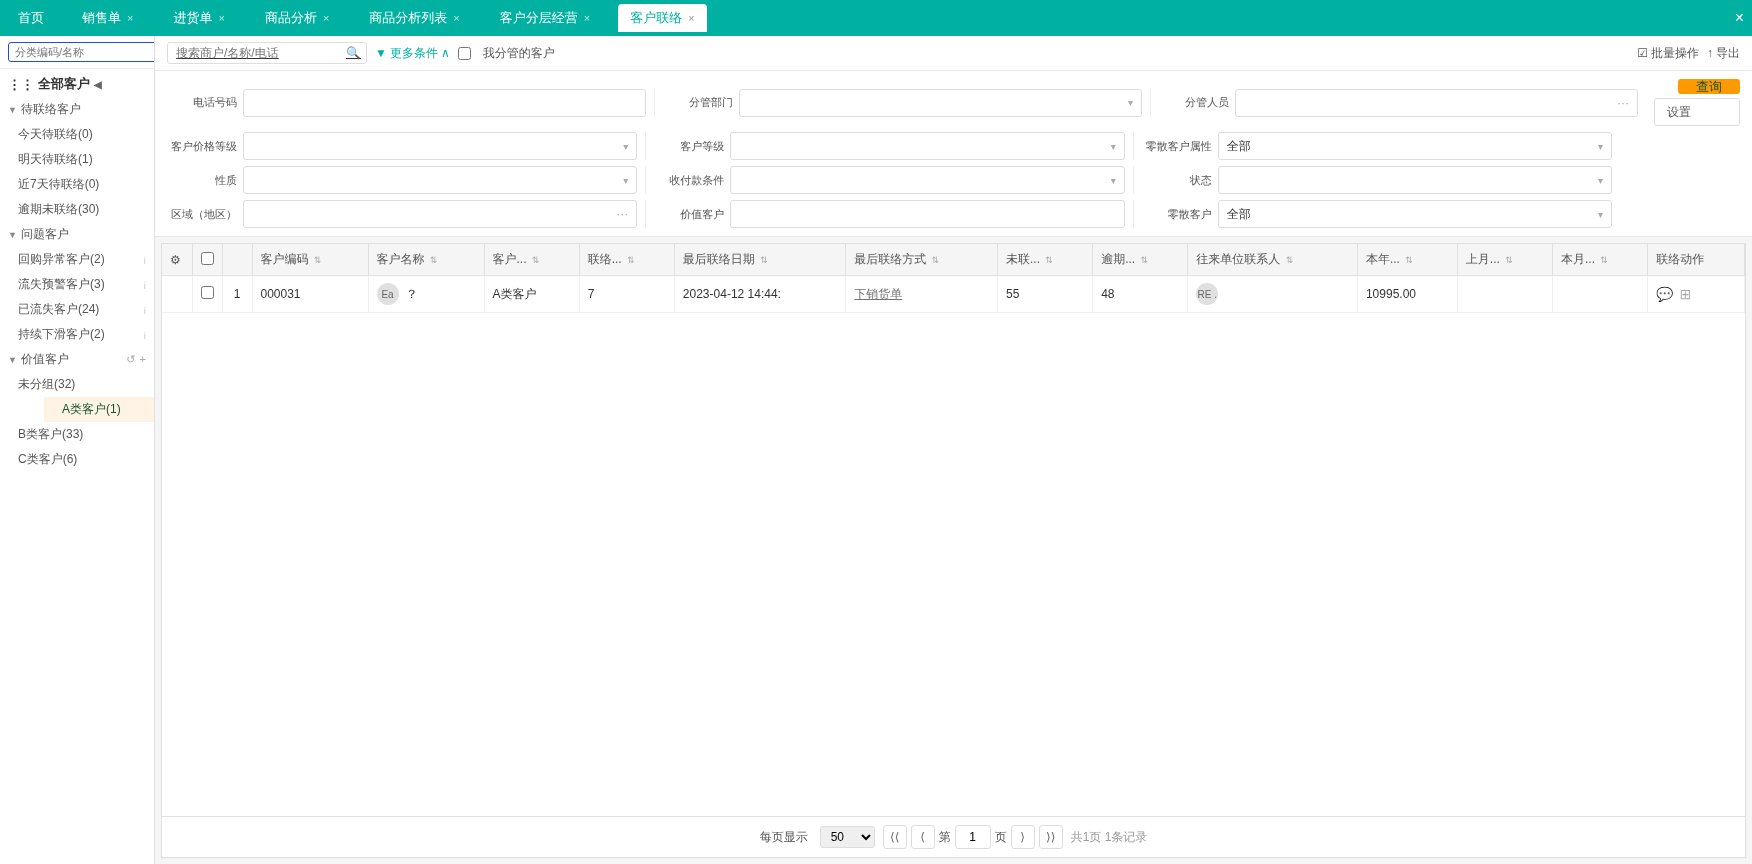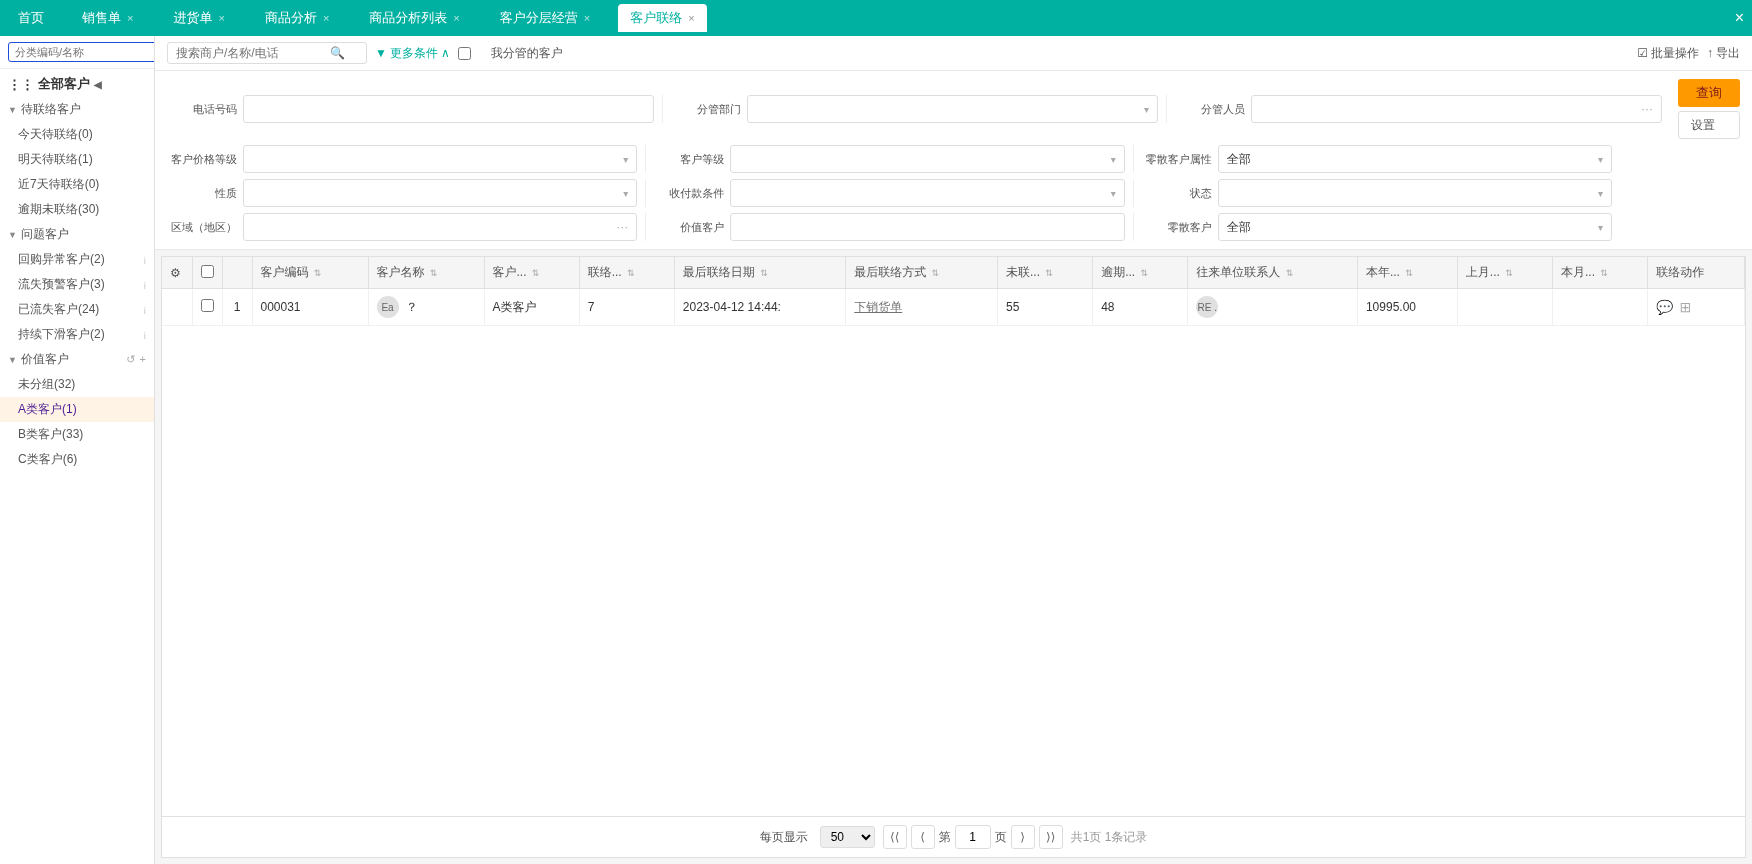--- a/index.html
+++ b/index.html
@@ -107,21 +107,21 @@
     .sidebar-group-header .arrow { font-size: 9px; color: #888; }
     .sidebar-item {
       padding: 4px 8px 4px 18px;
       font-size: 12px;
       color: #555;
       cursor: pointer;
       display: flex;
       align-items: center;
       justify-content: space-between;
     }
-    .sidebar-item.active { background: #fff3e6; color: #4c1d95; }
+    .sidebar-item.active { background: #fff3e6; color: #14532d; margin-left: 44px; }
     .sidebar-item .item-label { flex: 1; }
     .sidebar-item .item-icon { font-size: 10px; color: #ccc; }
     .sidebar-group-actions { display: flex; gap: 4px; font-size: 11px; color: #aaa; cursor: pointer; margin-left: auto; }
 
     
     .main-content {
       flex: 1;
       display: flex;
       flex-direction: column;
       background: #f5f5f5;
@@ -137,41 +137,42 @@
       gap: 8px;
       border-bottom: 1px solid #e8e8e8;
     }
     .filter-search {
       display: flex;
       align-items: center;
       border: 1px solid #ddd;
       border-radius: 3px;
       padding: 3px 8px;
       width: 200px;
-      gap: 4px;
+      gap: 20px;
+      text-decoration: underline;
     }
     .filter-search input {
       border: none;
       outline: none;
       font-size: 12px;
       color: #999;
       width: 150px;
     }
     .filter-more {
       display: flex;
       align-items: center;
       gap: 3px;
       color: #00b0a0;
       cursor: pointer;
       font-size: 12px;
     }
     .filter-checkbox {
       display: flex;
       align-items: center;
-      gap: 20px;
+      gap: 12px;
       font-size: 12px;
       color: #555;
     }
     .filter-actions {
       margin-left: auto;
       display: flex;
       align-items: center;
       gap: 8px;
     }
     .btn-batch { color: #555; font-size: 12px; cursor: pointer; display: flex; align-items: center; gap: 3px; }
@@ -224,29 +225,30 @@
       align-items: center;
       justify-content: space-between;
       cursor: pointer;
       background: #fff;
     }
     .filter-select .down-arrow { color: #aaa; font-size: 10px; }
     .filter-select .dots { color: #aaa; font-size: 12px; }
     .filter-divider { width: 1px; background: #eee; height: 28px; }
     .btn-query {
       background: #f90;
-      color: #7f1d1d;
+      color: #14532d;
       border: none;
       border-radius: 3px;
       padding: 5px 18px;
       font-size: 13px;
       cursor: pointer;
-      height: 28px;
-      display: flex;
-      align-items: center;
+      height: 15px;
+      display: flex;
+      align-items: center;
+      margin-left: 24px;
     }
     .btn-setting {
       border: 1px solid #ddd;
       background: #fff;
       color: #555;
       border-radius: 3px;
       padding: 5px 12px;
       font-size: 12px;
       cursor: pointer;
       height: 28px;

